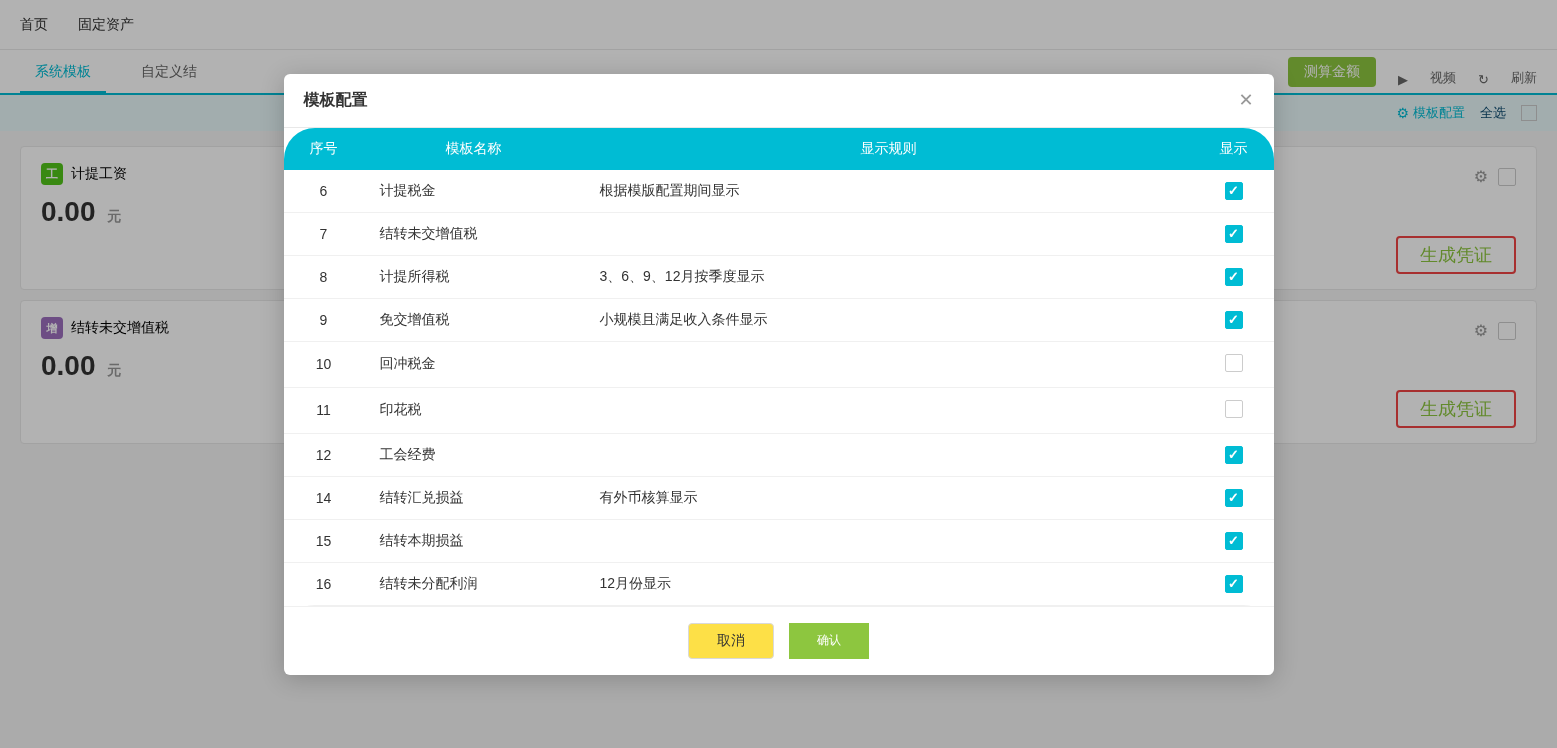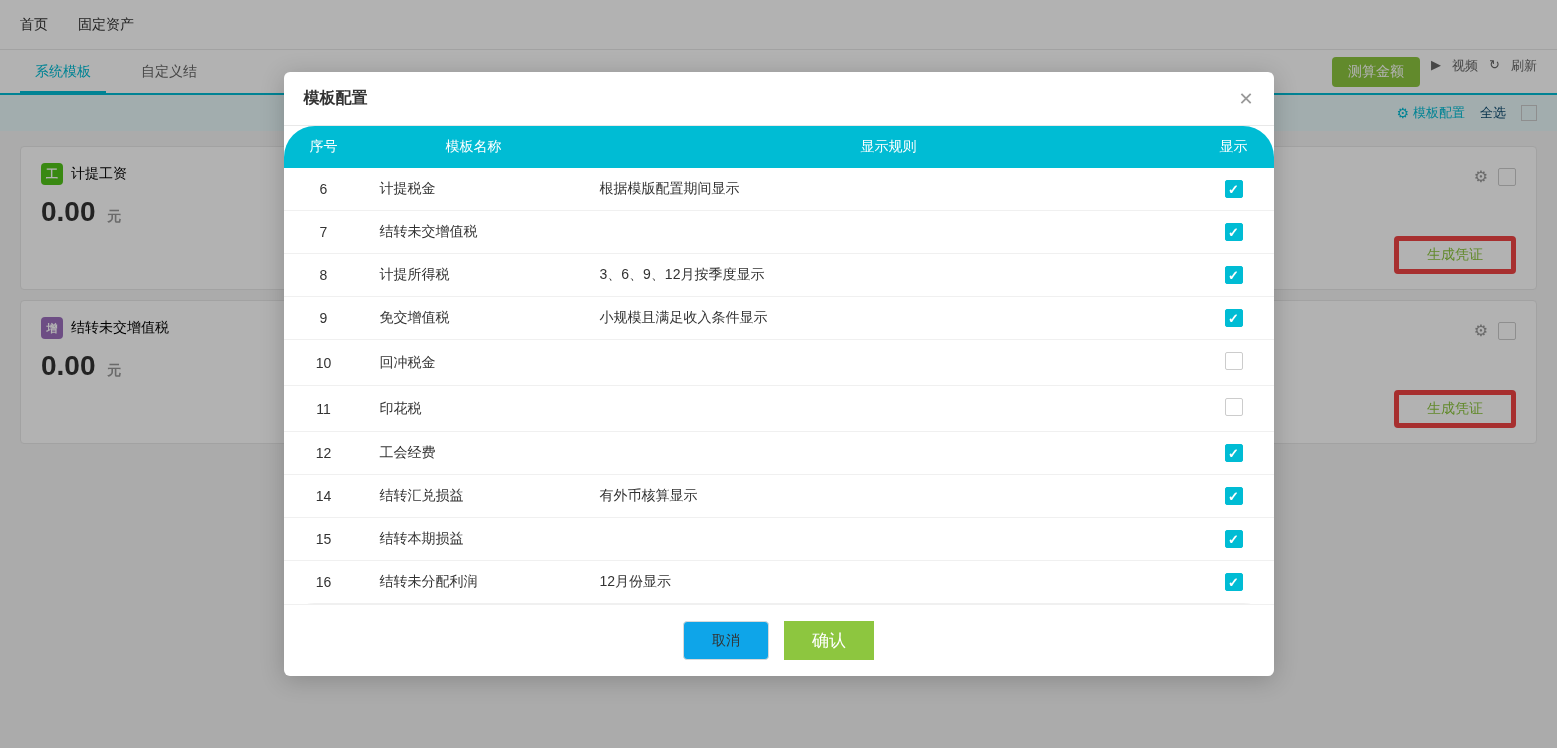--- a/index.html
+++ b/index.html
@@ -56,40 +56,40 @@
       border-bottom: 2px solid transparent;
       margin-bottom: -2px;
     }
     .sub-tab.active {
       color: #00bcd4;
       border-bottom: 2px solid #00bcd4;
     }
     .toolbar-right {
       margin-left: auto;
       display: flex;
-      align-items: flex-start;
-      gap: 11px;
+      align-items: flex-end;
+      gap: 22px;
     }
     .btn-green {
       background: #8dc63f;
       color: #fff;
       border: none;
       padding: 6px 16px;
       border-radius: 4px;
       cursor: pointer;
       font-size: 14px;
     }
     .btn-outline-green {
       background: #fff;
       color: #8dc63f;
-      border: 5px solid #ef4444;
-      padding: 5px 28px;
+      border: 2px solid #ef4444;
+      padding: 5px 22px;
       border-radius: 4px;
       cursor: pointer;
-      font-size: 14px;
+      font-size: 18px;
     }
 
     
     .content-area {
       padding: 15px 20px;
     }
     .card {
       background: #fff;
       border-radius: 4px;
       margin-bottom: 10px;
@@ -268,36 +268,36 @@
 
     
     .modal-footer {
       padding: 16px 20px;
       display: flex;
       justify-content: center;
       gap: 15px;
       border-top: 1px solid #f0f0f0;
     }
     .btn-cancel {
-      background: #0ea5e9;
+      background: #fde047;
       color: #333;
       border: 1px solid #d9d9d9;
       padding: 8px 28px;
       border-radius: 4px;
       cursor: pointer;
       font-size: 14px;
     }
     .btn-confirm {
       background: #8dc63f;
       color: #fff;
       border: none;
       padding: 8px 28px;
       border-radius: 0;
       cursor: pointer;
-      font-size: 17px;
+      font-size: 12px;
     }
 
     
     .gear-icon {
       color: #999;
       font-size: 16px;
       cursor: pointer;
     }
     .select-all-checkbox {
       width: 16px;

